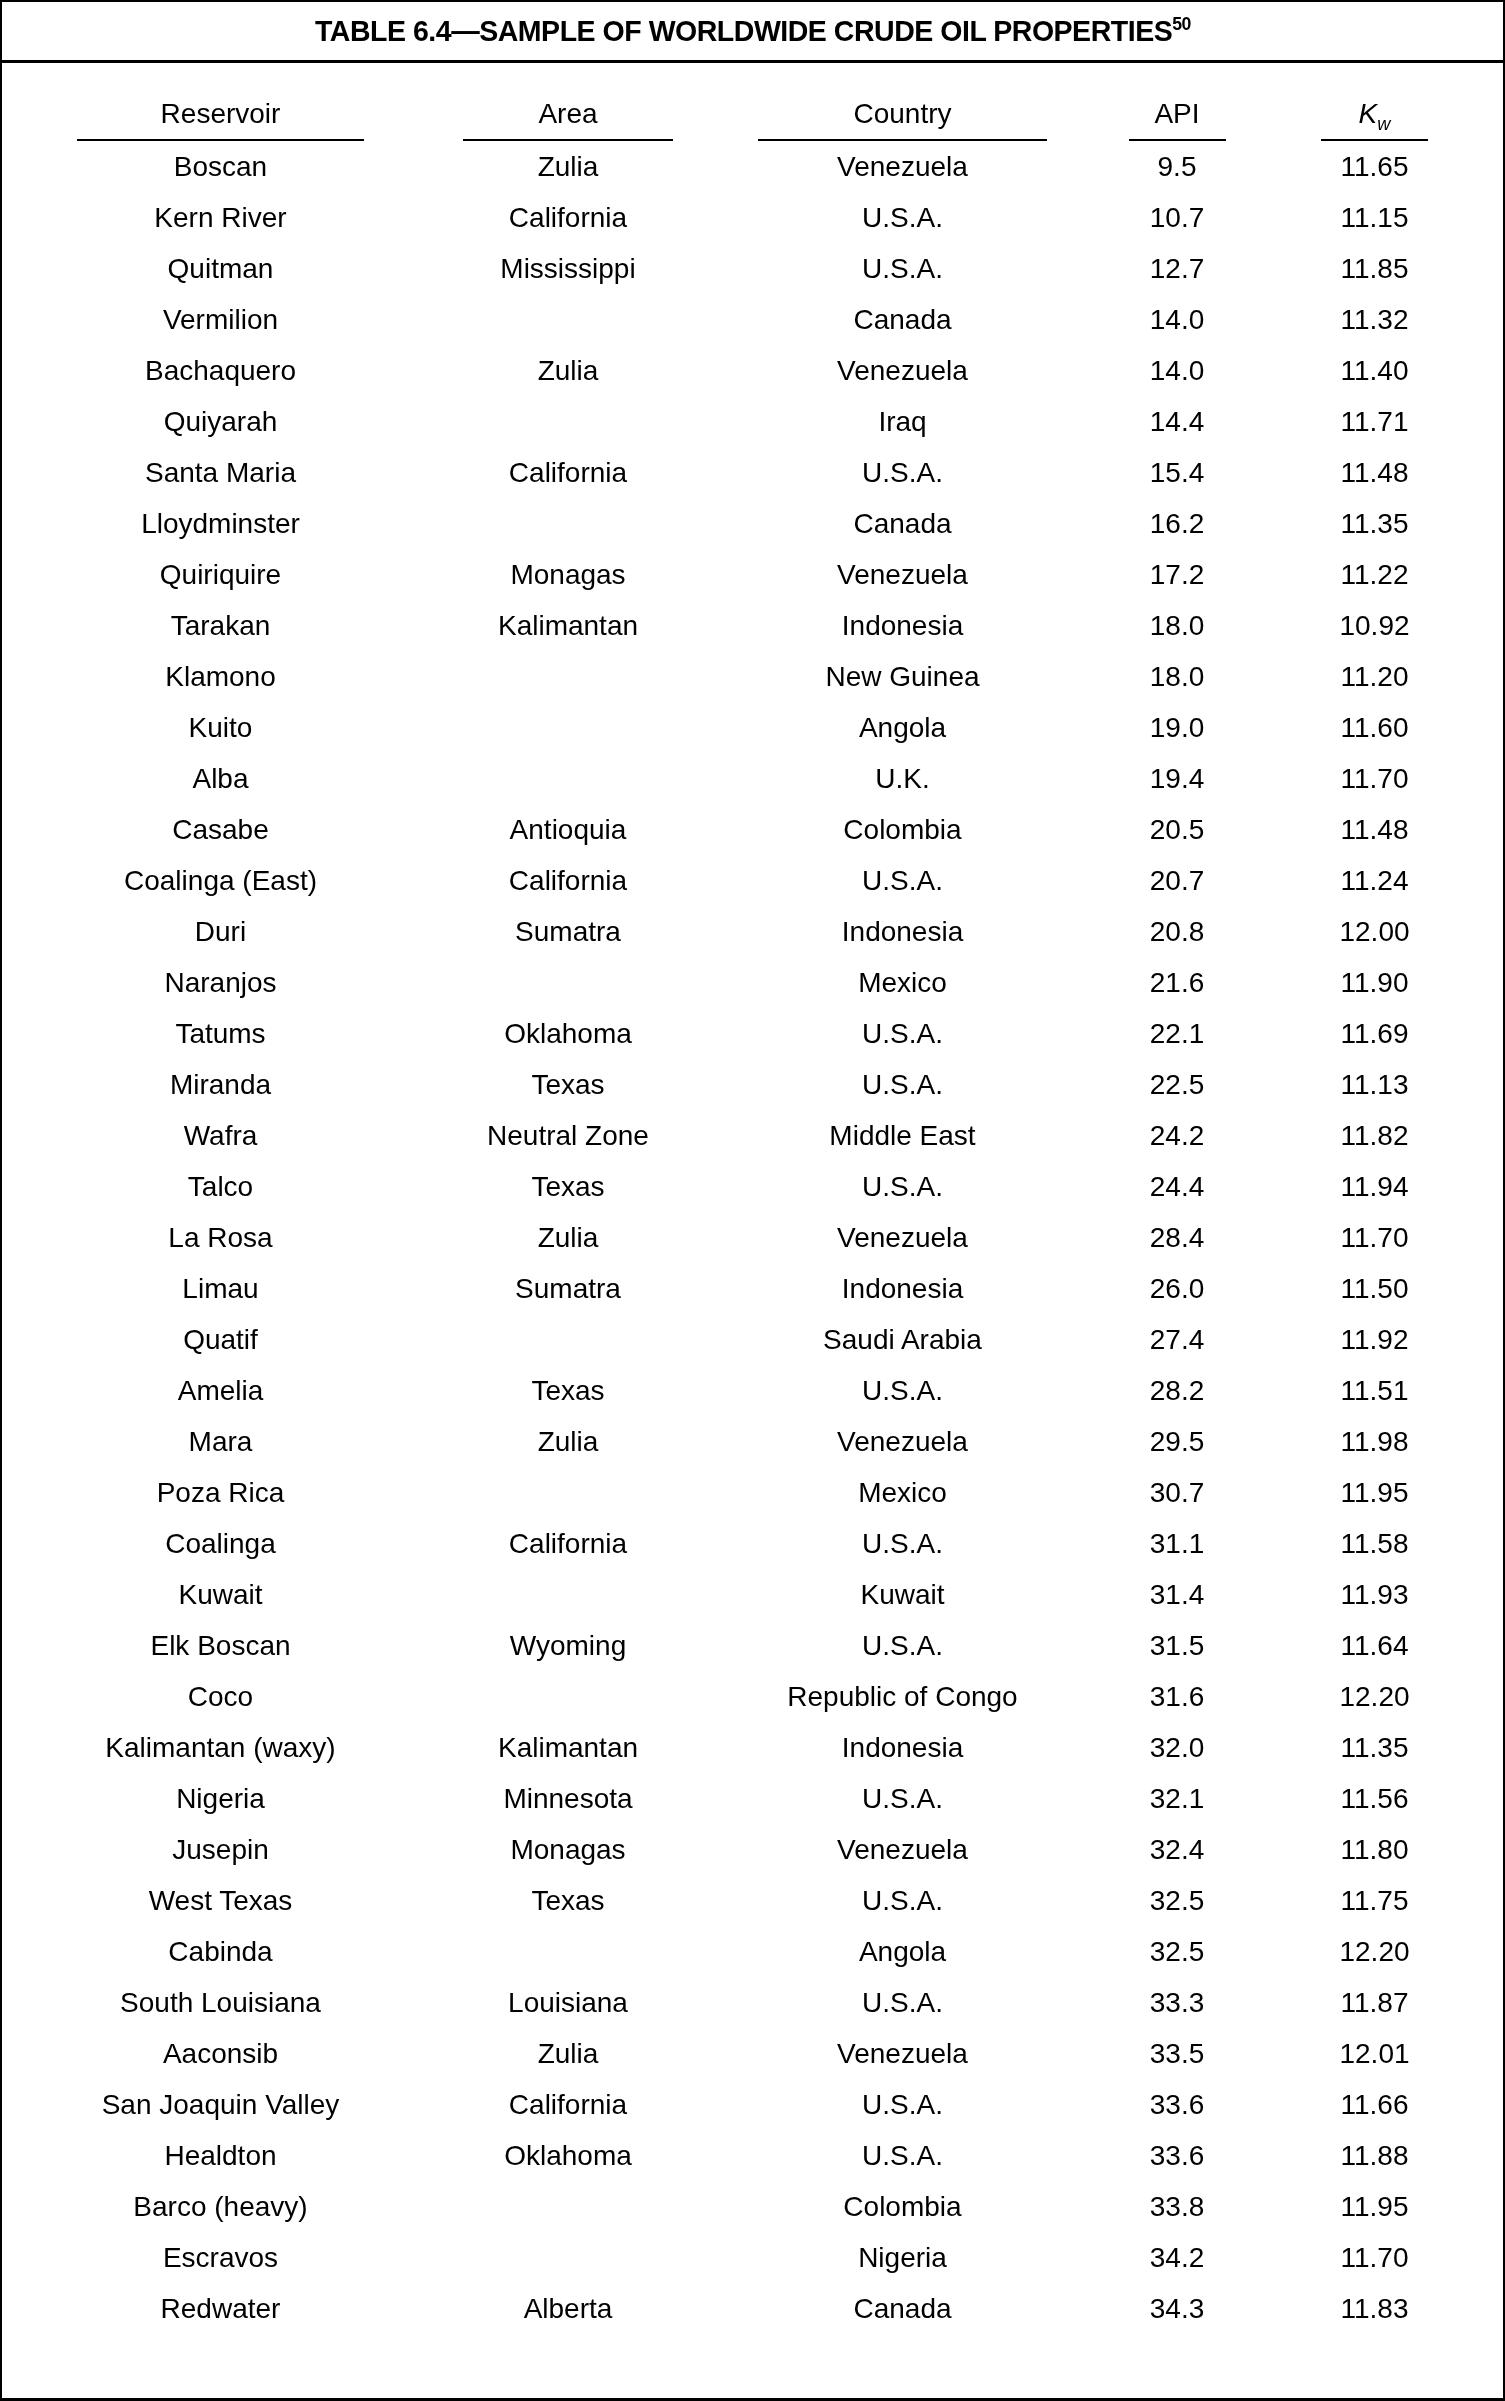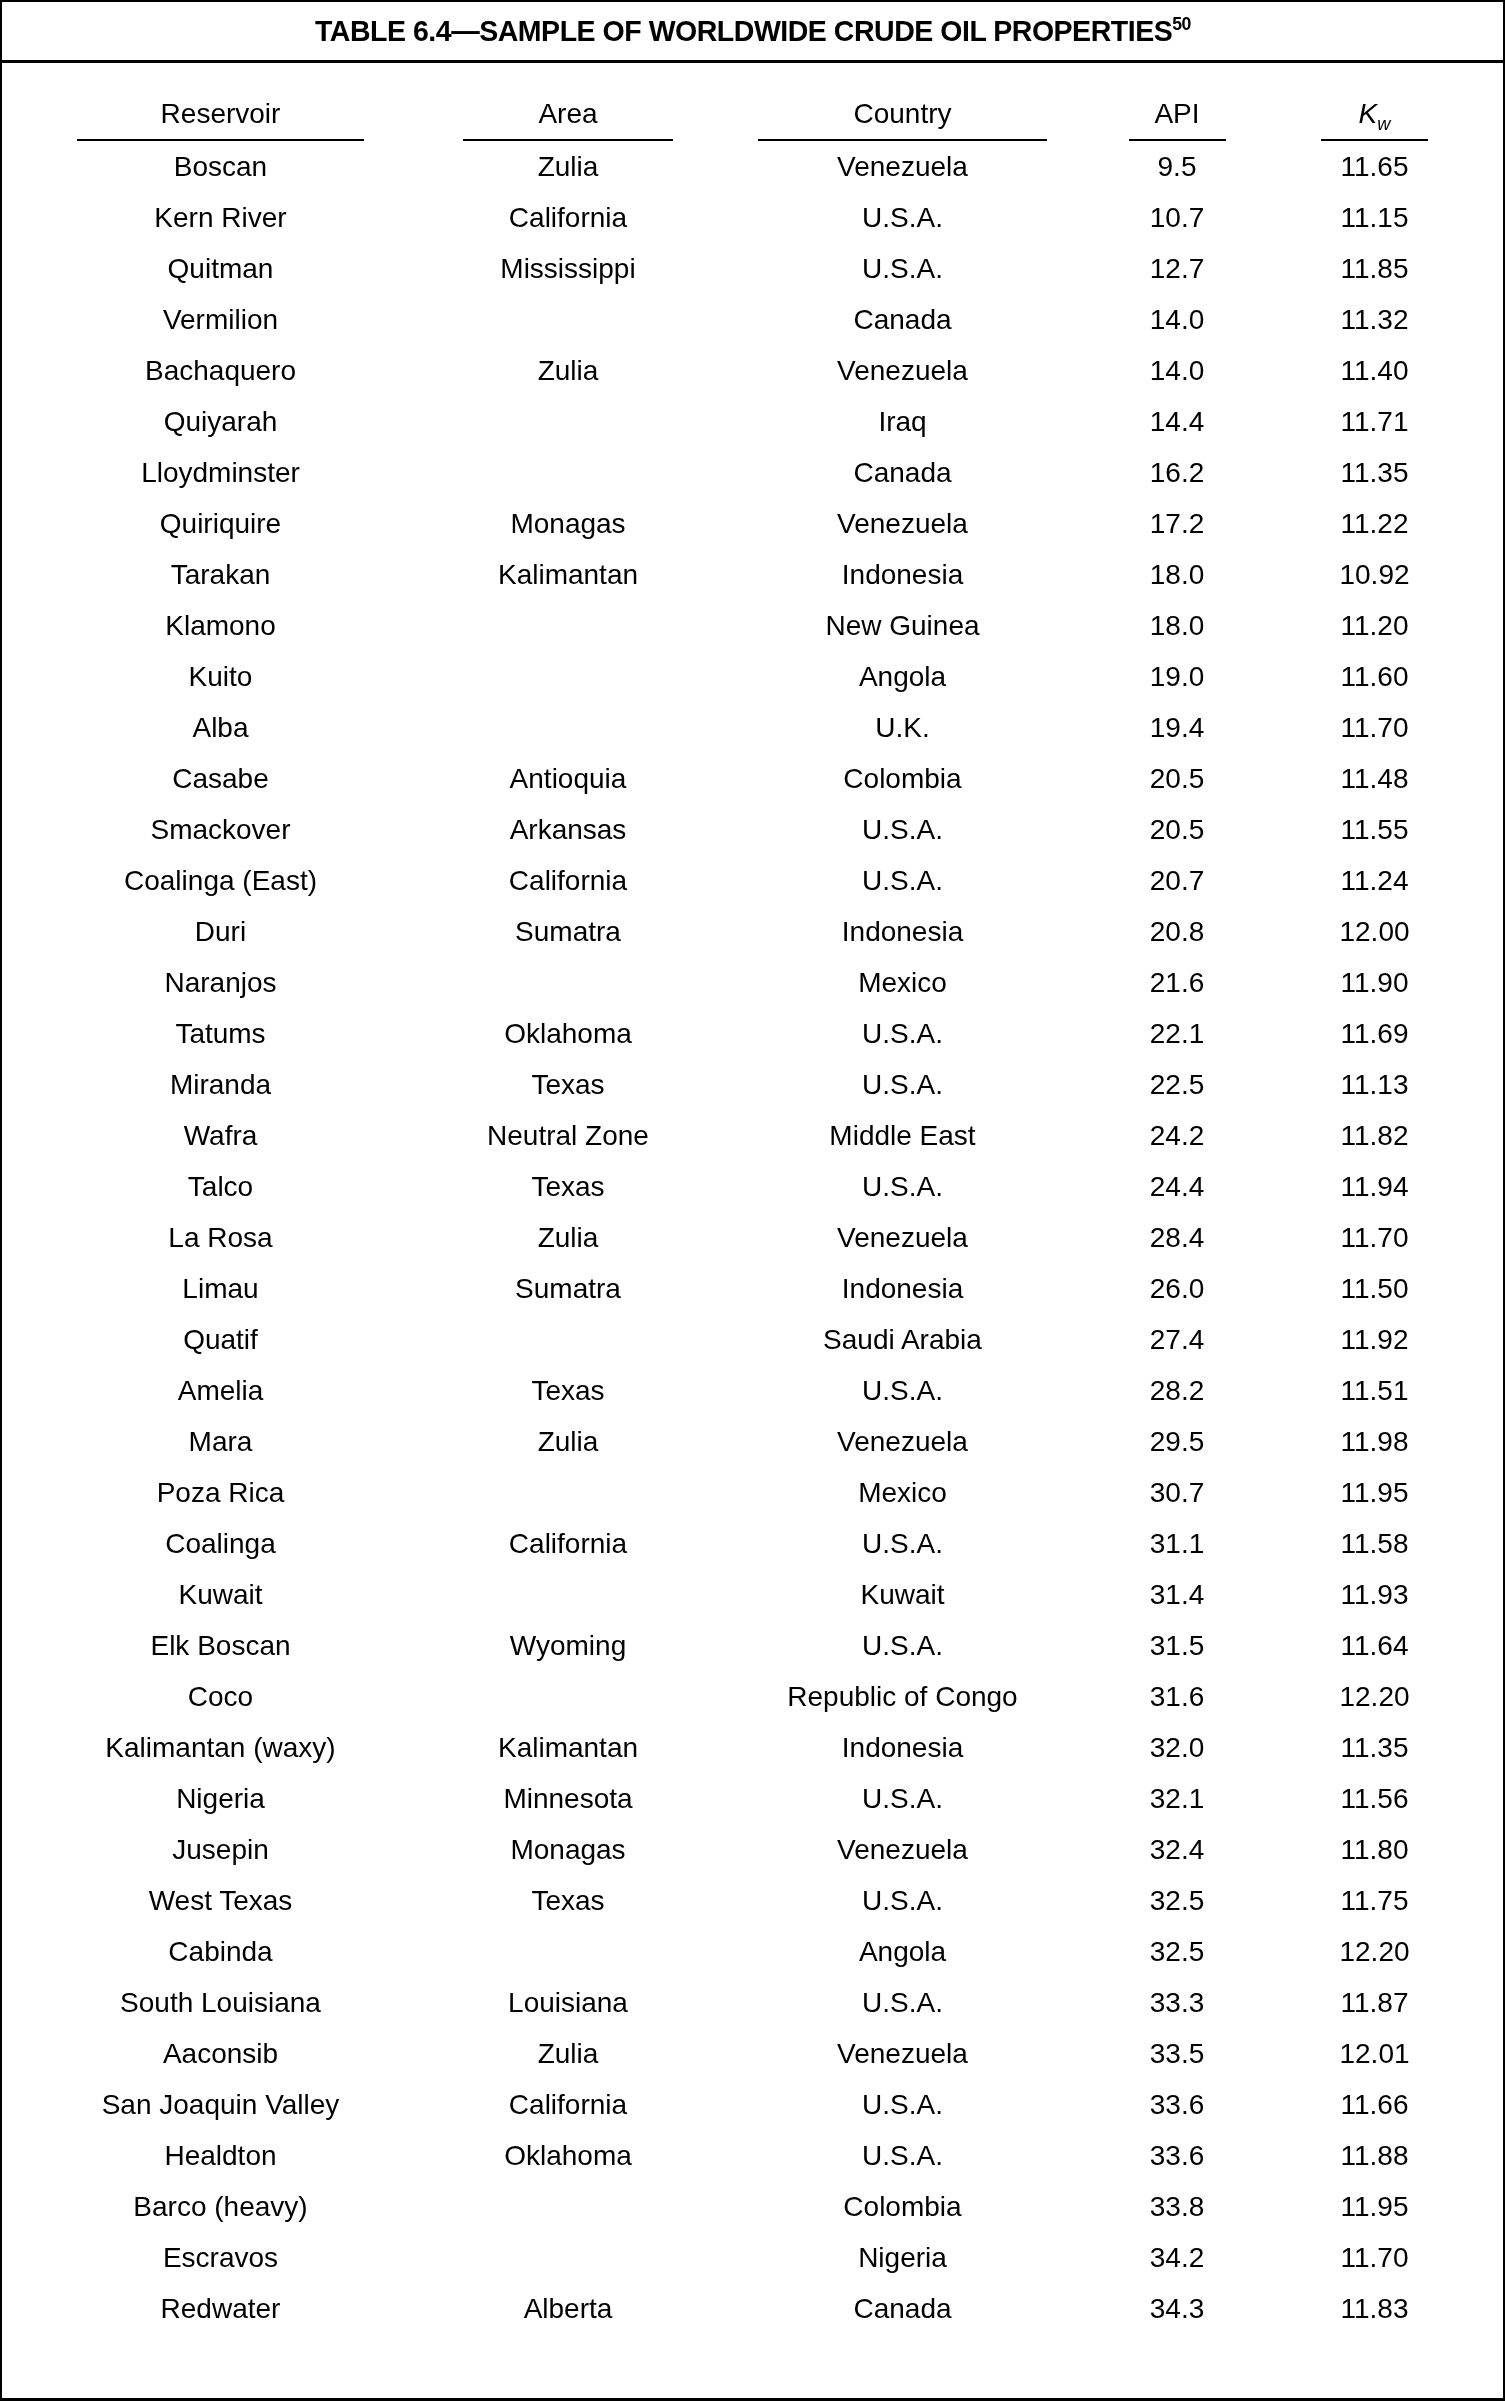--- a/index.html
+++ b/index.html
@@ -161,20 +161,27 @@
     </tr>
 
     <tr>
       <td class="c-res">Quiyarah</td>
       <td class="c-area"></td>
       <td class="c-country">Iraq</td>
       <td class="c-api">14.4</td>
       <td class="c-kw">11.71</td>
     </tr>
 
+    <tr>
+      <td class="c-res">Santa Maria</td>
+      <td class="c-area">California</td>
+      <td class="c-country">U.S.A.</td>
+      <td class="c-api">15.4</td>
+      <td class="c-kw">11.48</td>
+    </tr>
 
     <tr>
       <td class="c-res">Lloydminster</td>
       <td class="c-area"></td>
       <td class="c-country">Canada</td>
       <td class="c-api">16.2</td>
       <td class="c-kw">11.35</td>
     </tr>
 
     <tr>
@@ -218,27 +225,20 @@
     </tr>
 
     <tr>
       <td class="c-res">Casabe</td>
       <td class="c-area">Antioquia</td>
       <td class="c-country">Colombia</td>
       <td class="c-api">20.5</td>
       <td class="c-kw">11.48</td>
     </tr>
 
-    <tr>
-      <td class="c-res">Smackover</td>
-      <td class="c-area">Arkansas</td>
-      <td class="c-country">U.S.A.</td>
-      <td class="c-api">20.5</td>
-      <td class="c-kw">11.55</td>
-    </tr>
 
     <tr>
       <td class="c-res">Coalinga (East)</td>
       <td class="c-area">California</td>
       <td class="c-country">U.S.A.</td>
       <td class="c-api">20.7</td>
       <td class="c-kw">11.24</td>
     </tr>
 
     <tr>

